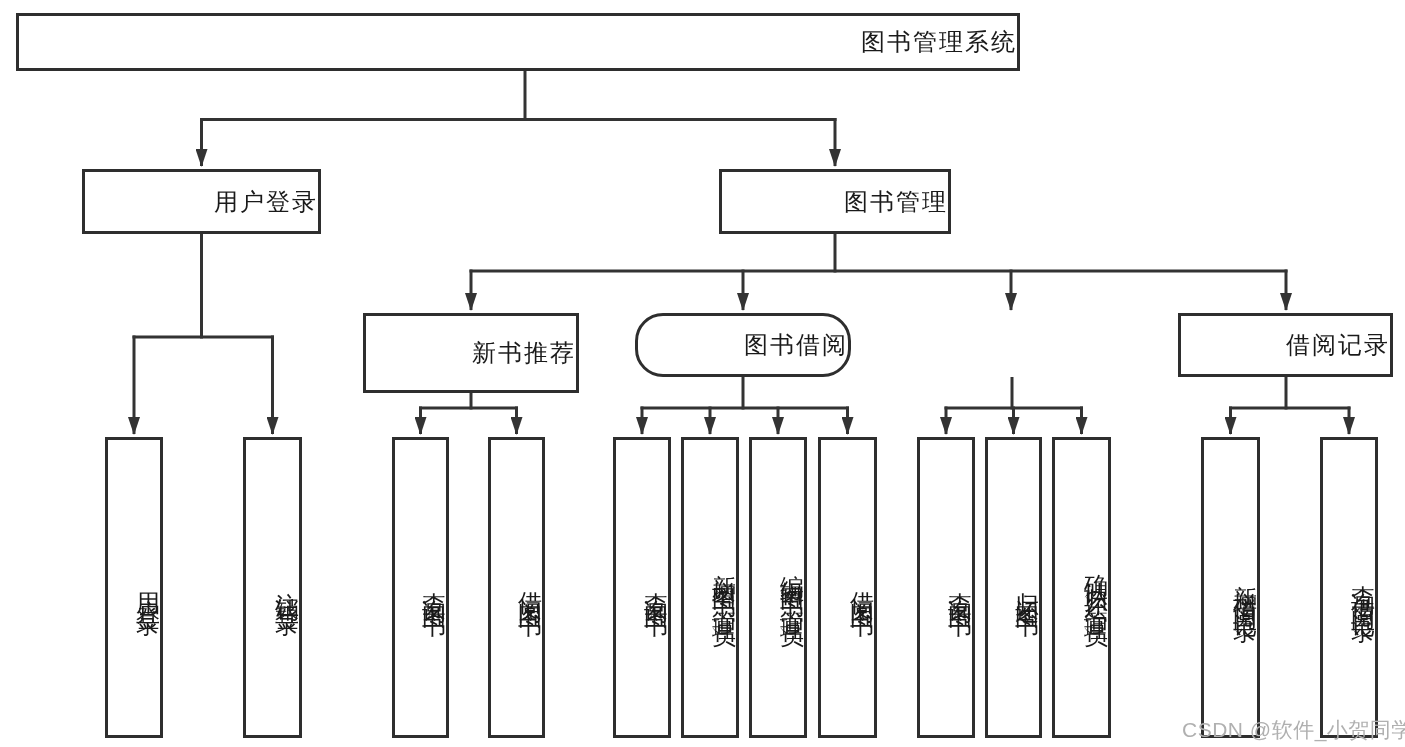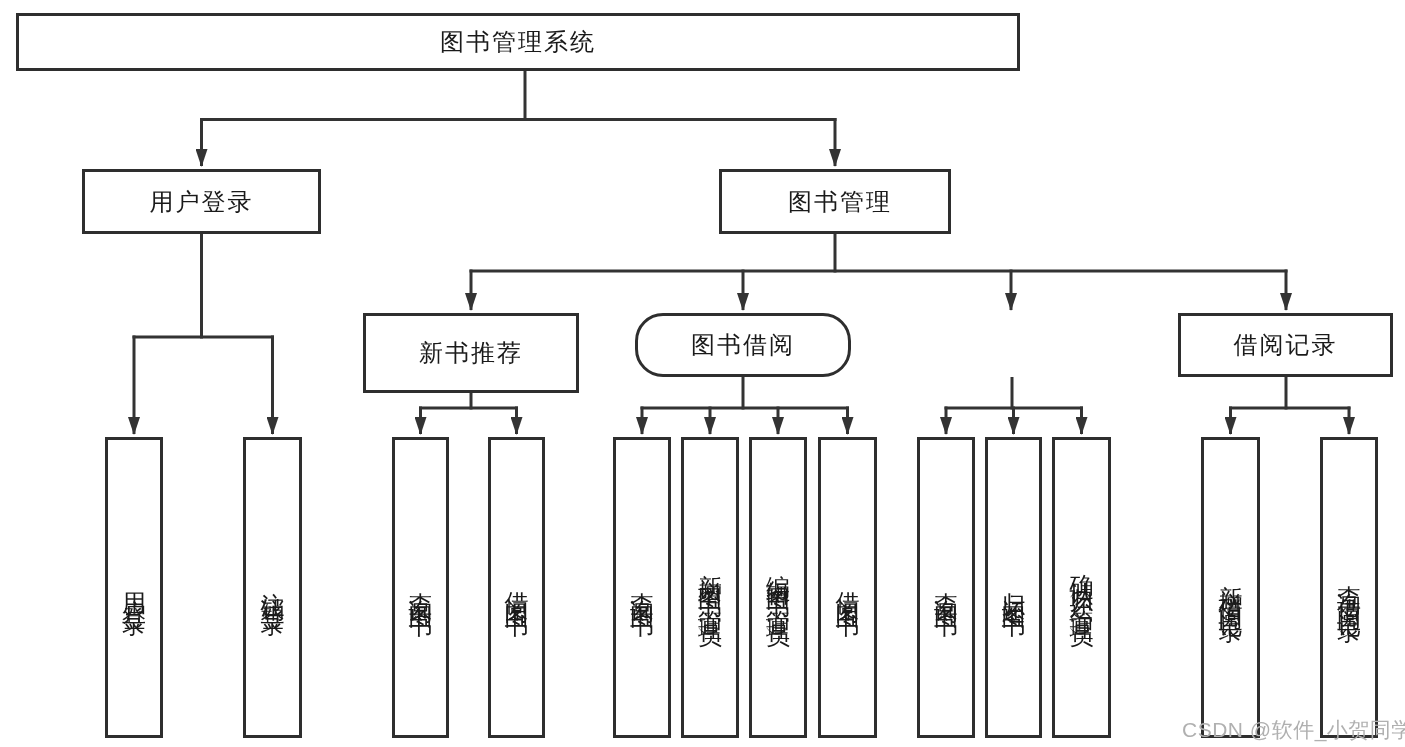--- a/index.html
+++ b/index.html
@@ -3,21 +3,21 @@
 <meta charset="utf-8">
 <style>
   html,body{margin:0;padding:0;background:#ffffff;}
   .canvas{
     position:relative;width:1405px;height:747px;background:#ffffff;
     font-family:"Liberation Sans","DejaVu Sans",sans-serif;overflow:hidden;
   }
   .connector-layer{position:absolute;left:0;top:0;z-index:1;}
   .box{
     position:absolute;background:#ffffff;border:3px solid #2e2e2e;
-    box-sizing:border-box;display:flex;align-items:center;justify-content:center;
+    box-sizing:border-box;display:flex;align-items:center;justify-content:flex-end;
     z-index:2;color:#1a1a1a;
   }
   .box.h span{font-size:24px;letter-spacing:2px;white-space:nowrap;}
   .box.v span{
     writing-mode:vertical-rl;text-orientation:mixed;
     font-size:24px;line-height:1;letter-spacing:0.3em;white-space:nowrap;
   }
   .watermark{
     position:absolute;left:1182px;top:716px;z-index:10;
     font-size:21px;color:#b0b0b0;letter-spacing:0.5px;white-space:nowrap;

